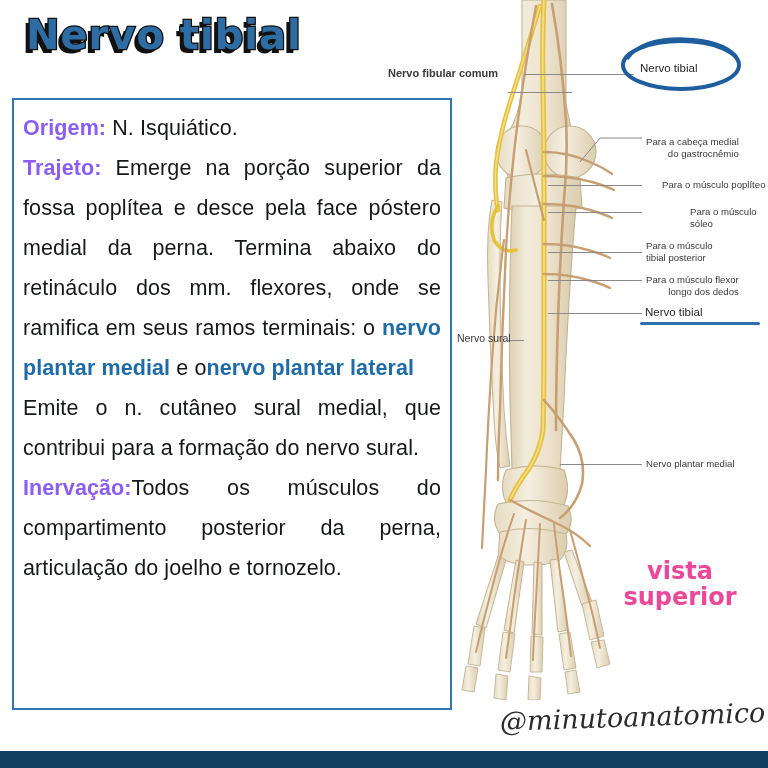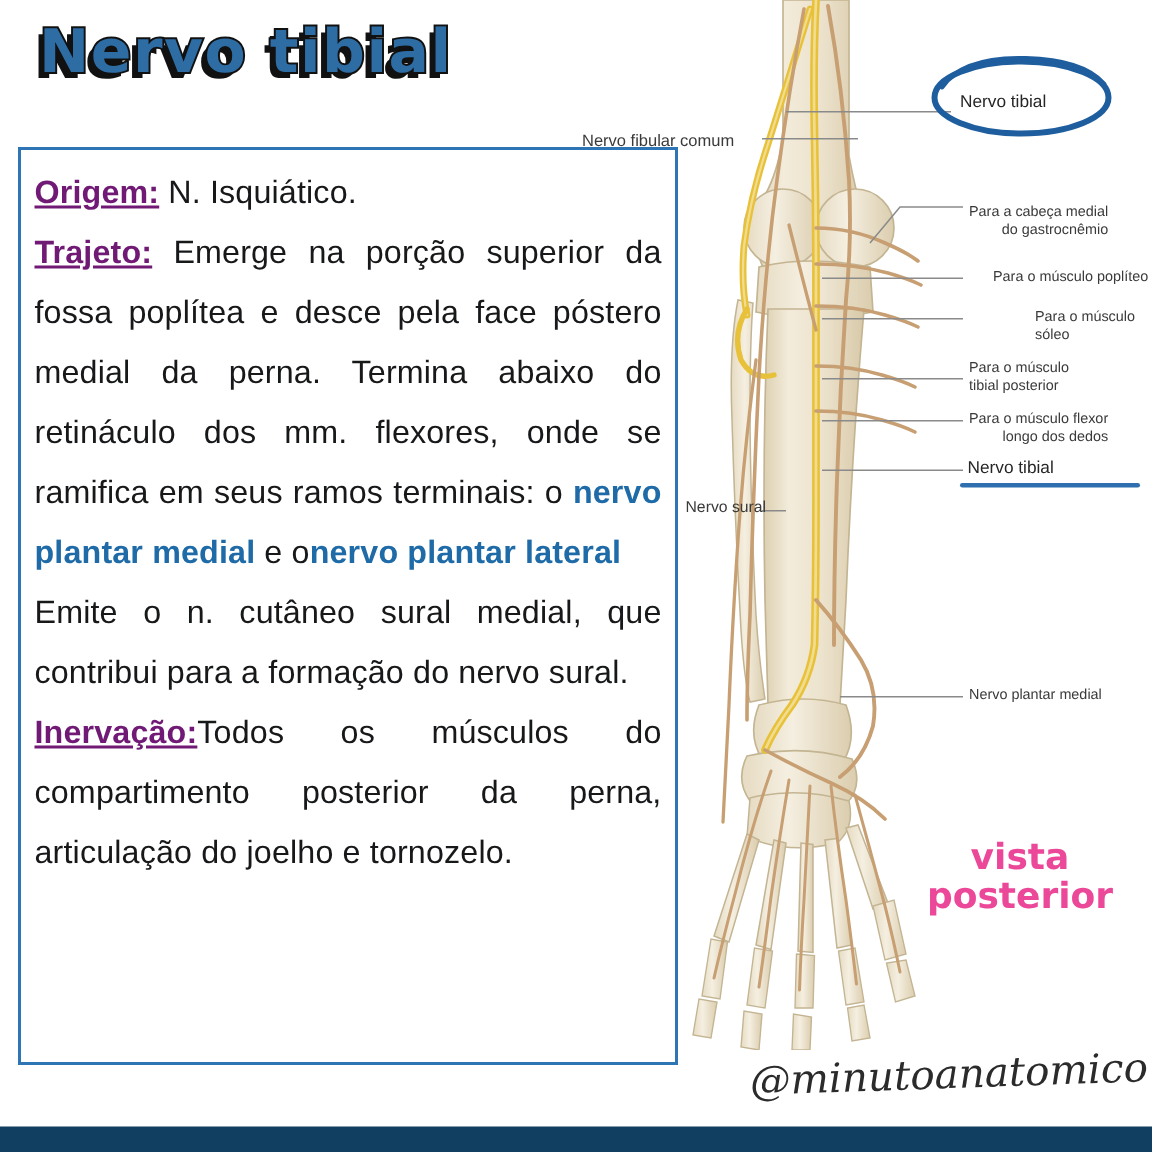--- a/index.html
+++ b/index.html
@@ -39,21 +39,21 @@
     font-family:"Liberation Sans", sans-serif;
     font-size:21.5px;
     line-height:40px;
     color:#17181a;
     text-align:justify;
     text-justify:inter-word;
     margin:0;
     letter-spacing:0.1px;
   }
   .para.first{margin-bottom:0;}
-  .lbl{font-weight:bold;color:#701a75;text-decoration:underline;}
+  .lbl{font-weight:bold;color:#8b5cf6;}
   .hl{font-weight:bold;color:#1f6ba8;}
 
   
   #illus{position:absolute;left:440px;top:0;width:328px;height:700px;}
   #illus svg{display:block;}
 
   
   .calloutTxt{
     position:absolute;
     font-family:"Liberation Sans", sans-serif;
@@ -234,21 +234,21 @@
     <div class="leader" style="left:548px;top:185px;width:94px;"></div>
     <div class="leader" style="left:548px;top:212px;width:94px;"></div>
     <div class="leader" style="left:548px;top:252px;width:94px;"></div>
     <div class="leader" style="left:548px;top:280px;width:94px;"></div>
     <div class="leader" style="left:548px;top:313px;width:94px;"></div>
     <div class="leader" style="left:560px;top:464px;width:82px;"></div>
 
     <div class="leader" style="left:508px;top:340px;width:16px;"></div>
   </div>
 
-  <div class="calloutTxt" style="left:388px;top:89px;font-size:11px;">Nervo fibular comum</div>
+  <div class="calloutTxt" style="left:388px;top:68px;font-size:11px;font-weight:bold;">Nervo fibular comum</div>
   <div class="calloutTxt" style="left:457px;top:333px;font-size:10.5px;">Nervo sural</div>
 
   <div class="calloutTxt" style="left:646px;top:136px;text-align:right;">Para a cabeça medial
 do gastrocnêmio</div>
   <div class="calloutTxt" style="left:646px;top:179px;padding-left:16px;">Para o músculo poplíteo</div>
   <div class="calloutTxt" style="left:646px;top:206px;margin-left:44px;">Para o músculo sóleo</div>
   <div class="calloutTxt" style="left:646px;top:240px;">Para o músculo
 tibial posterior</div>
   <div class="calloutTxt" style="left:646px;top:274px;text-align:right;">Para o músculo flexor
 longo dos dedos</div>
@@ -258,19 +258,19 @@
     <ellipse cx="63" cy="29" rx="58" ry="24" fill="none" stroke="#1f5e9e" stroke-width="4"></ellipse>
     <path d="M10,22 Q24,2 66,3 Q104,4 118,20" fill="none" stroke="#1f5e9e" stroke-width="3.2" stroke-linecap="round"></path>
   </svg>
   <div id="circleLabel">Nervo tibial</div>
 
   <div id="underlineLabel">Nervo tibial</div>
   <div id="blueUnderline"></div>
 
   <div id="vista">
     <div>vista</div>
-    <div>posterior</div>
+    <div>superior</div>
   </div>
 
   <div id="watermark">@minutoanatomico</div>
 
   <div id="footer"></div>
 </div>
 
 </body></html>

